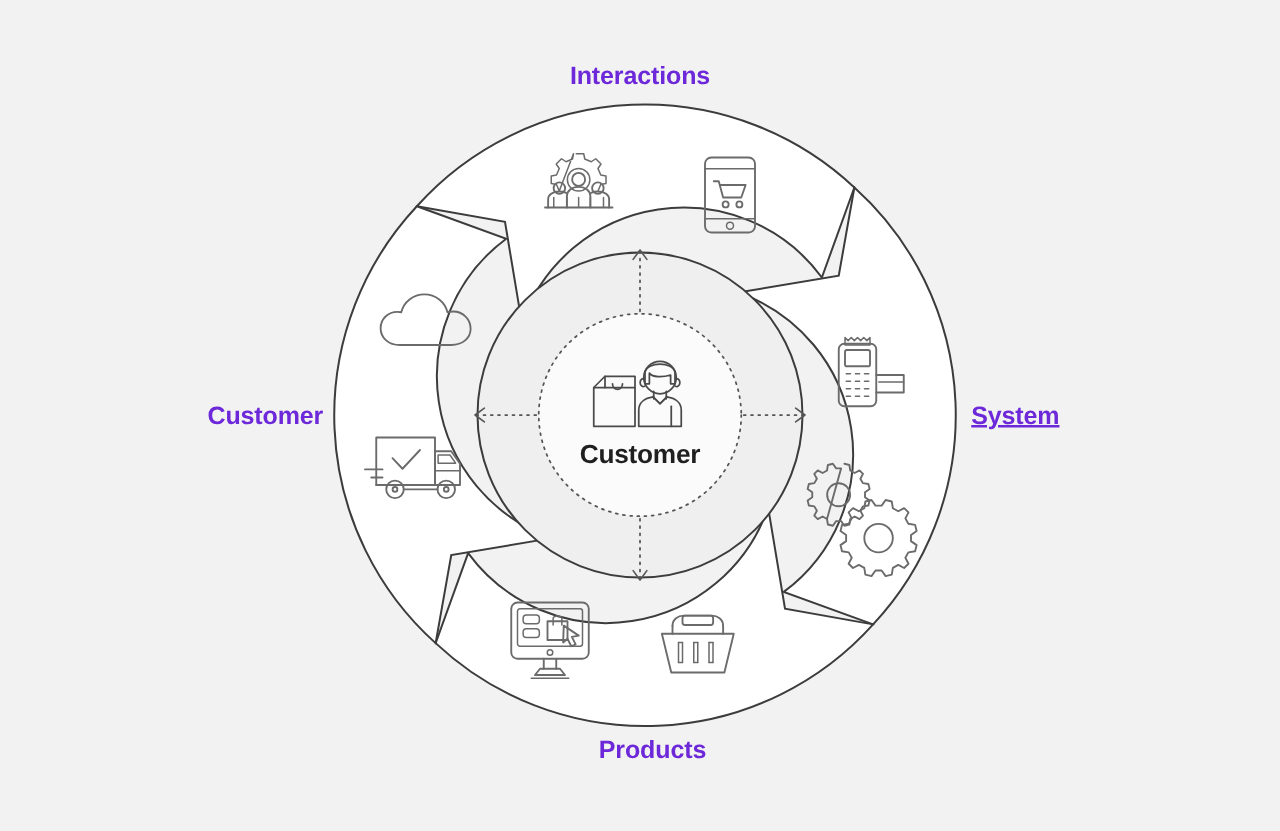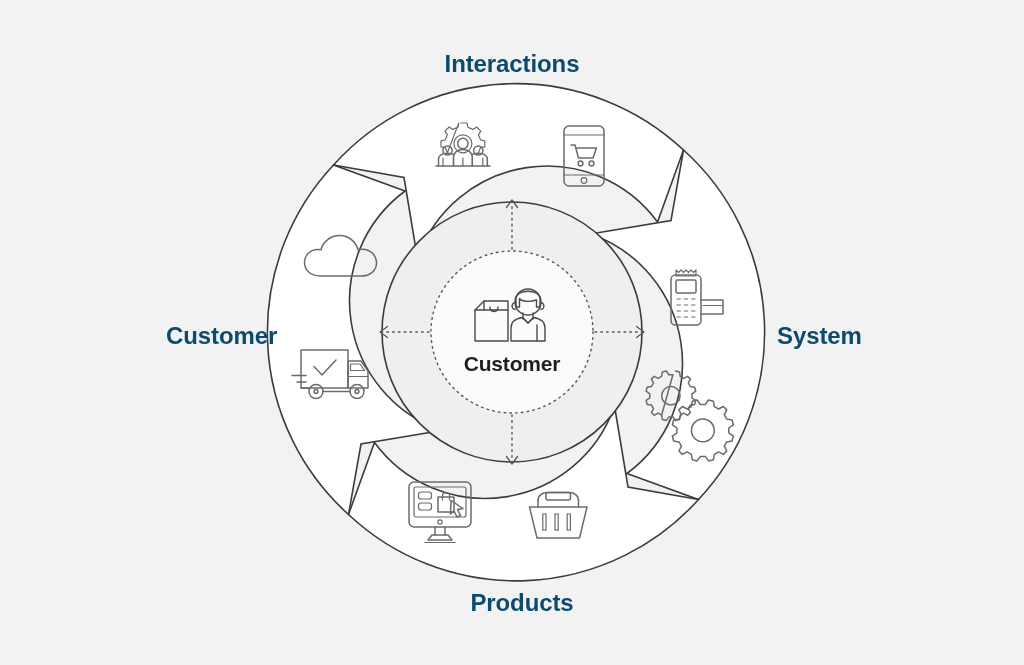--- a/index.html
+++ b/index.html
@@ -74,23 +74,23 @@
   .center-icon {
     fill: none;
     stroke: #4a4a4a;
     stroke-width: 1.4;
     stroke-linecap: round;
     stroke-linejoin: round;
   }
   .quad-label {
     position: absolute;
     font-family: "Liberation Sans", sans-serif;
-    font-size: 24px;
+    font-size: 20px;
     font-weight: 600;
-    color: #0c4a6e;
+    color: #6d28d9;
     letter-spacing: -0.1px;
     white-space: nowrap;
   }
   #label-interactions {
     left: 0; right: 0;
     top: 50px;
     text-align: center;
   }
   #label-products {
     left: 0; right: 0;
@@ -98,20 +98,21 @@
     text-align: center;
     padding-left: 20px;
   }
   #label-channels {
     left: 166px;
     top: 322px;
   }
   #label-system {
     left: 777px;
     top: 322px;
+    text-decoration: underline;
   }
   #label-customer {
     position: absolute;
     left: 0; right: 0;
     top: 352px;
     text-align: center;
     font-family: "Liberation Sans", sans-serif;
     font-size: 21px;
     font-weight: 600;
     color: #1f1f1f;

